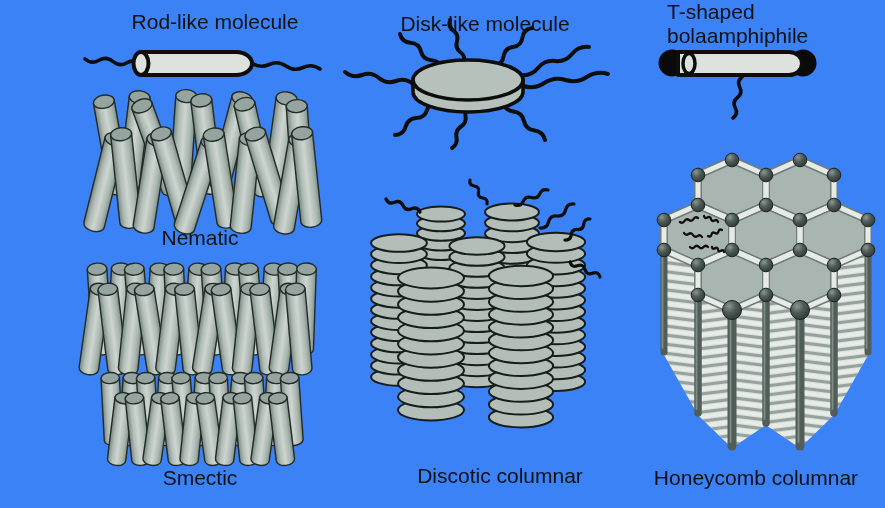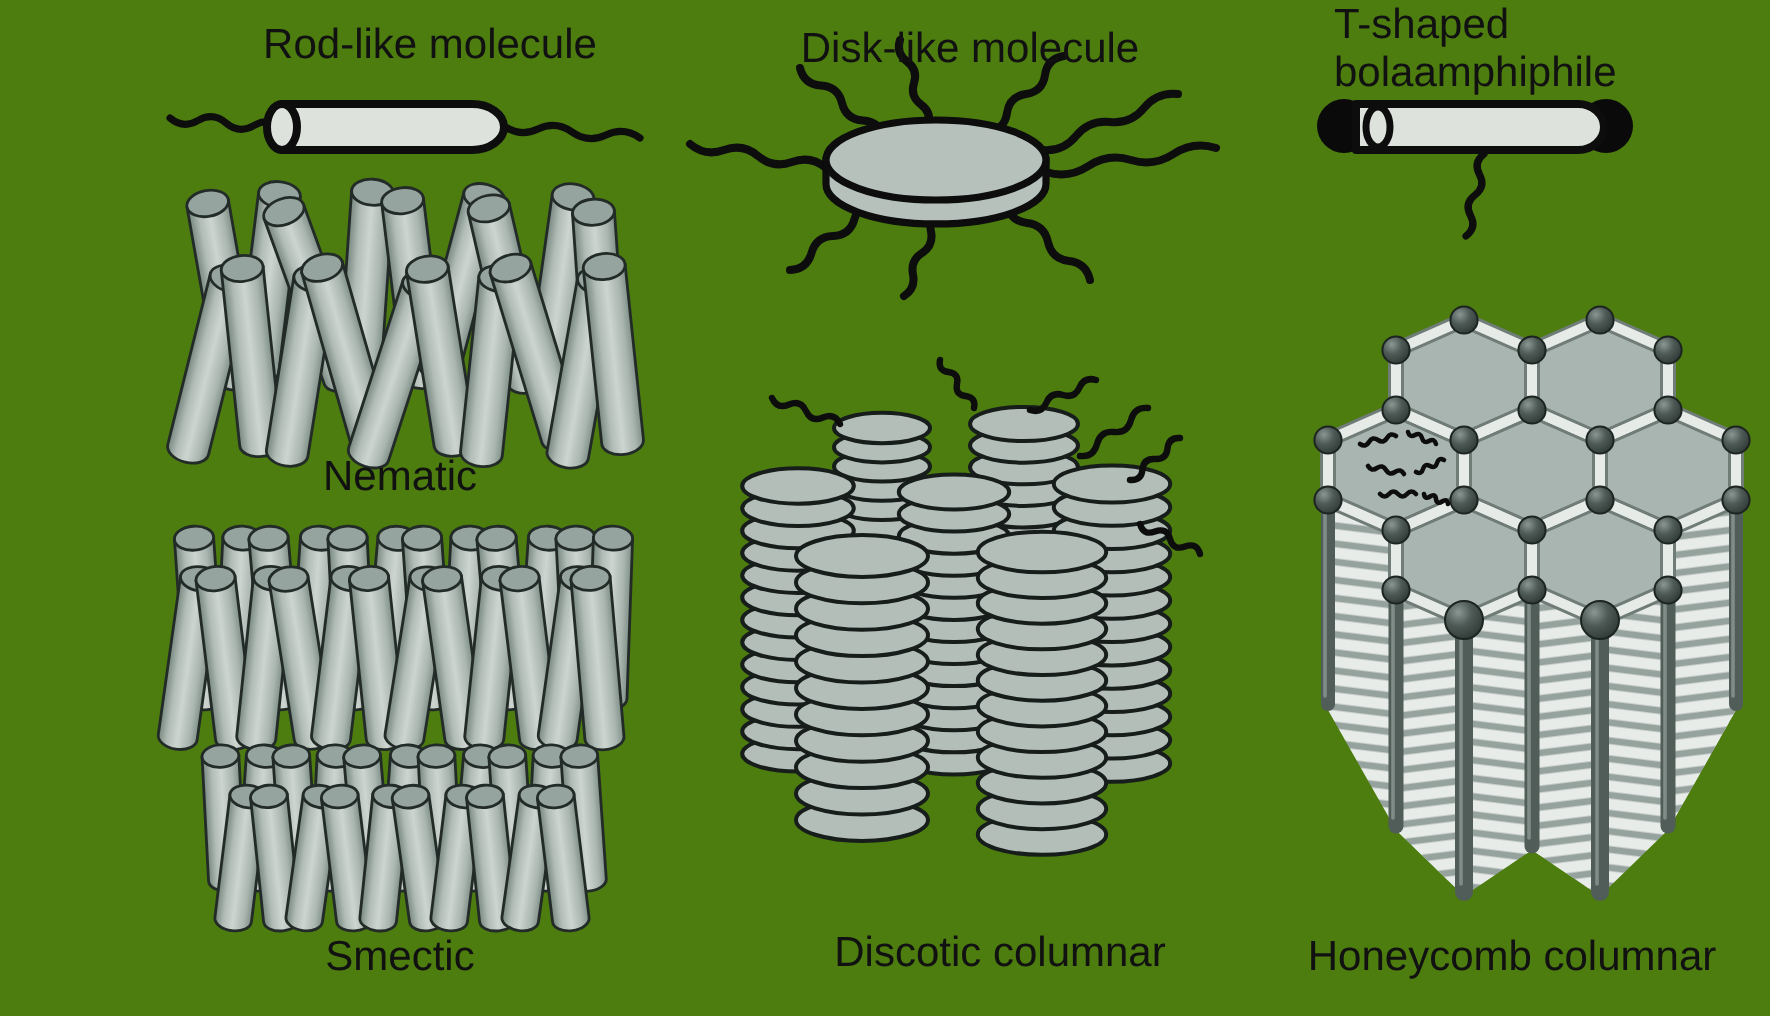--- a/index.html
+++ b/index.html
@@ -1,16 +1,16 @@
 <!DOCTYPE html>
 <html><head>
 <meta charset="utf-8">
 <style>
   html,body{margin:0;padding:0;background:#fff;}
-  .canvas{position:relative;width:885px;height:508px;background:#4d7c0f;overflow:hidden;}
+  .canvas{position:relative;width:885px;height:508px;background:#3b82f6;overflow:hidden;}
   svg{display:block;}
   text{fill:#111;font-family:"Liberation Sans",sans-serif;}
   .title{font-size:21px;}
   .phase{font-size:21px;}
 </style>
 </head>
 <body>
 
 <div class="canvas">
 <svg width="885" height="508" viewBox="0 0 885 508">

